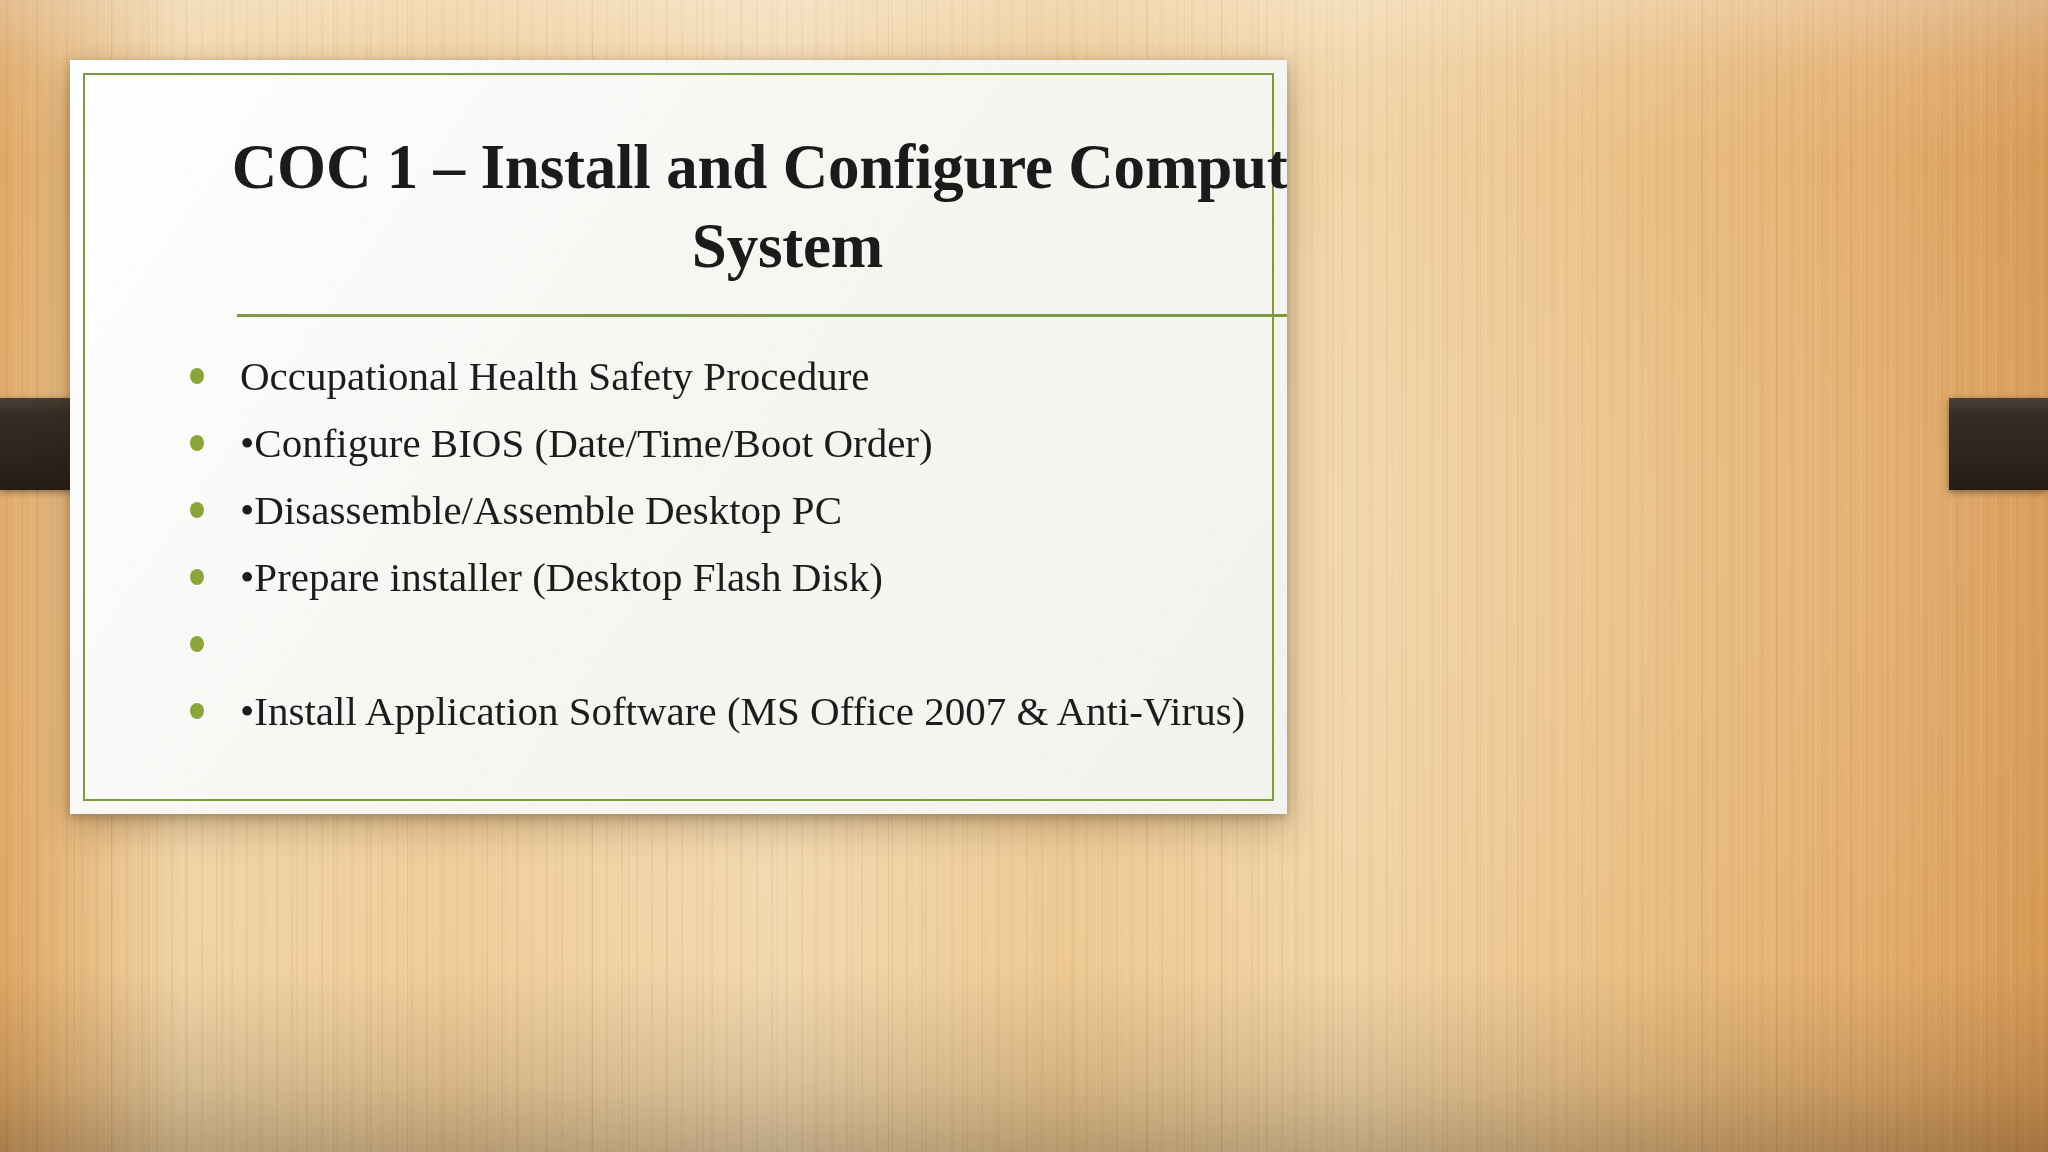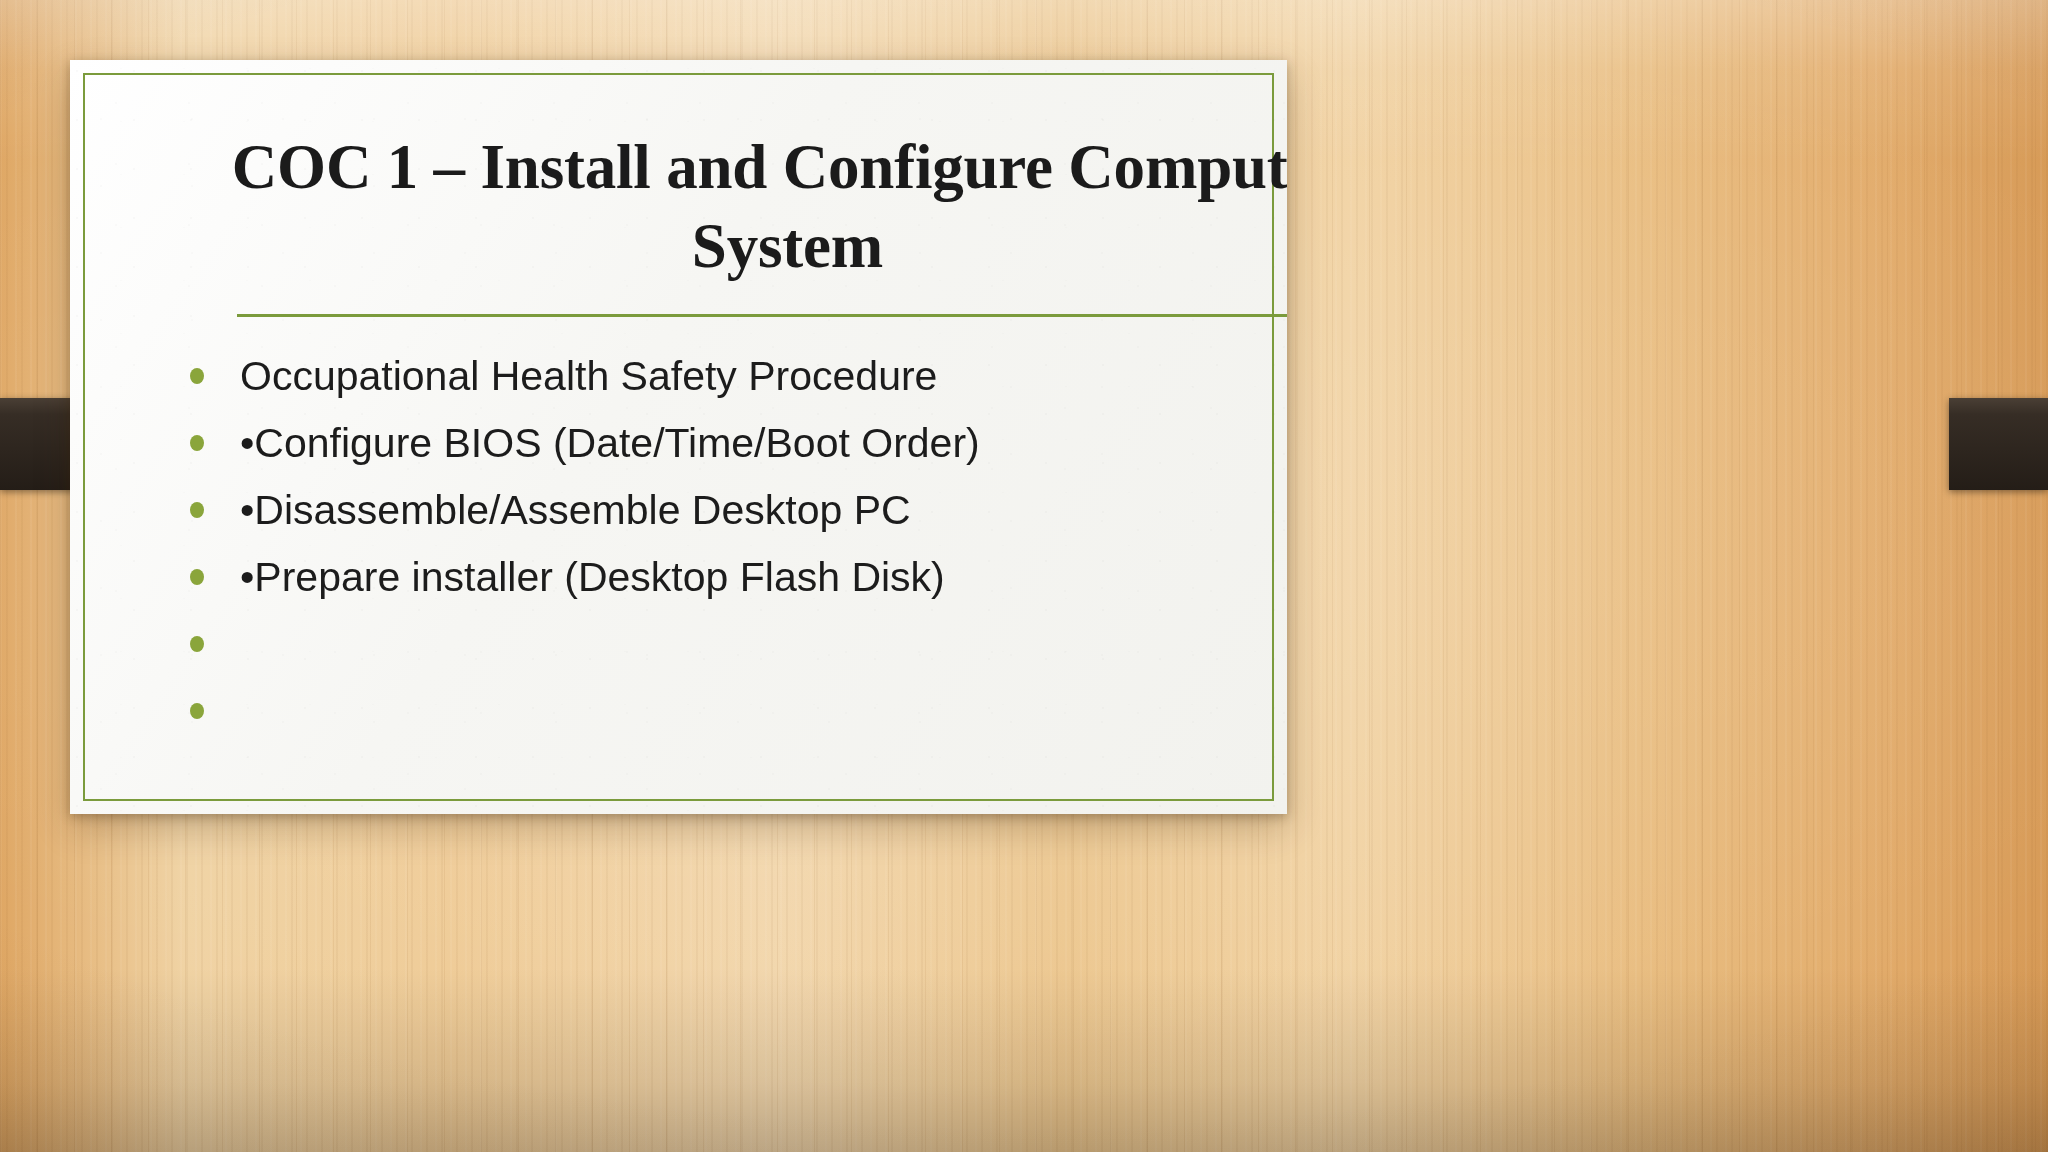--- a/index.html
+++ b/index.html
@@ -163,21 +163,21 @@
     position: absolute;
     left: 12px;
     top: 50%;
     transform: translateY(-50%);
     width: 14px;
     height: 16px;
     border-radius: 50%;
     background: #8aa53b;
   }
   .bullet-text {
-    font-family: Liberation Sans, sans-serif;
+    font-family: Liberation Serif, serif;
     font-size: 41px;
     line-height: 1.22;
     color: #1c1c1c;
     white-space: nowrap;
   }
 </style>
 </head>
 <body>
 
 <div class="stage">
@@ -209,16 +209,17 @@
       </li>
       <li class="bullet-item">
         <span class="bullet-dot"></span>
         <span class="bullet-text">•Prepare installer (Desktop Flash Disk)</span>
       </li>
       <li class="bullet-item">
         <span class="bullet-dot"></span>
       </li>
       <li class="bullet-item">
         <span class="bullet-dot"></span>
+        <span class="bullet-text">•Install Application Software (MS Office 2007 &amp; Anti-Virus)</span>
       </li>
     </ul>
   </div>
 </div>
 
 </body></html>

